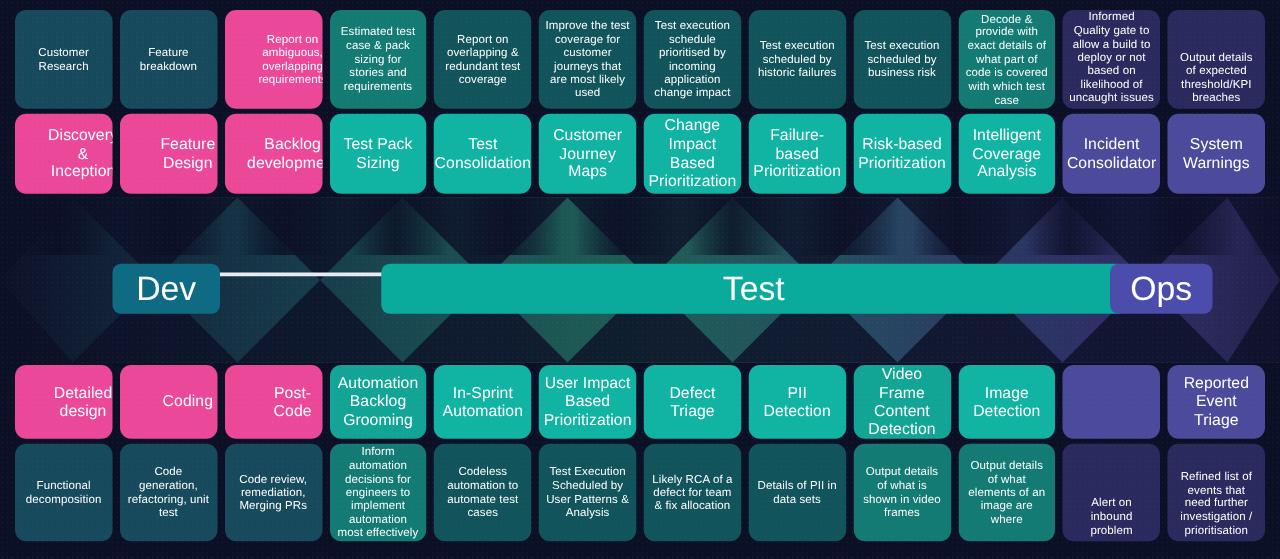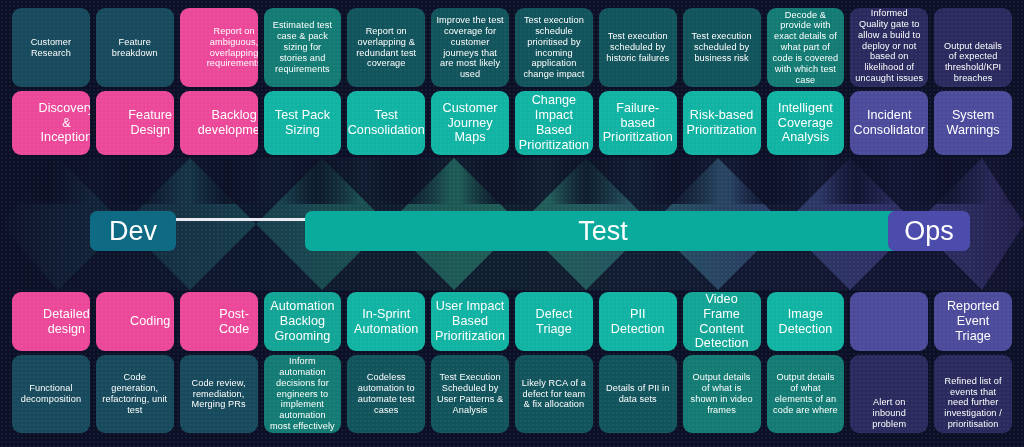--- a/index.html
+++ b/index.html
@@ -347,21 +347,21 @@
       <div class="card desc c-deep-teal">
         <div class="dots"></div>
         <span>Details of PII in data sets</span>
       </div>
       <div class="card desc c-teal-desc">
         <div class="dots"></div>
         <span>Output details of what is shown in video frames</span>
       </div>
       <div class="card desc c-teal-desc">
         <div class="dots"></div>
-        <span>Output details of what elements of an code are where</span>
+        <span>Output details of what elements of an image are where</span>
       </div>
       <div class="card desc c-purple-desc">
         <div class="dots"></div>
         <span>Alert on inbound problem</span>
       </div>
       <div class="card desc c-purple-desc">
         <div class="dots"></div>
         <span>Refined list of events that need further investigation / prioritisation</span>
       </div>
     </div>

